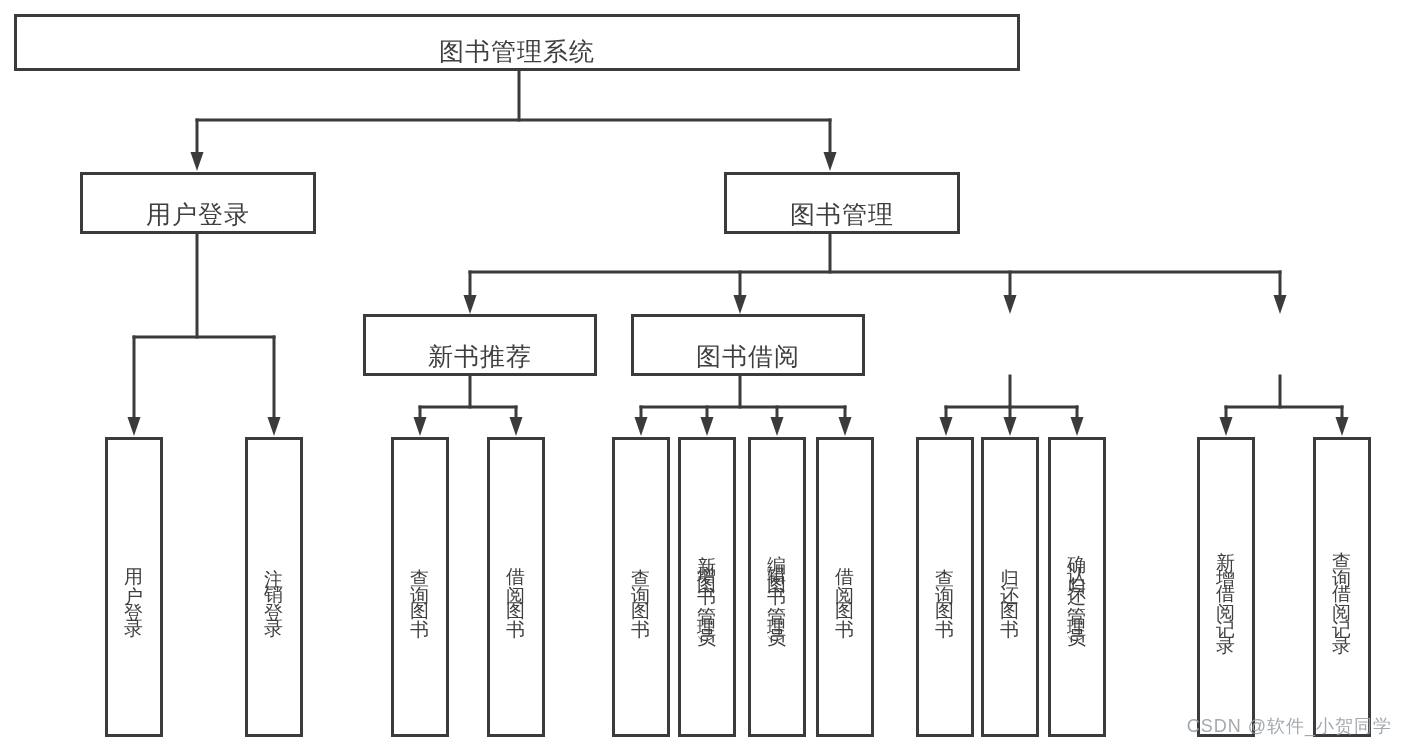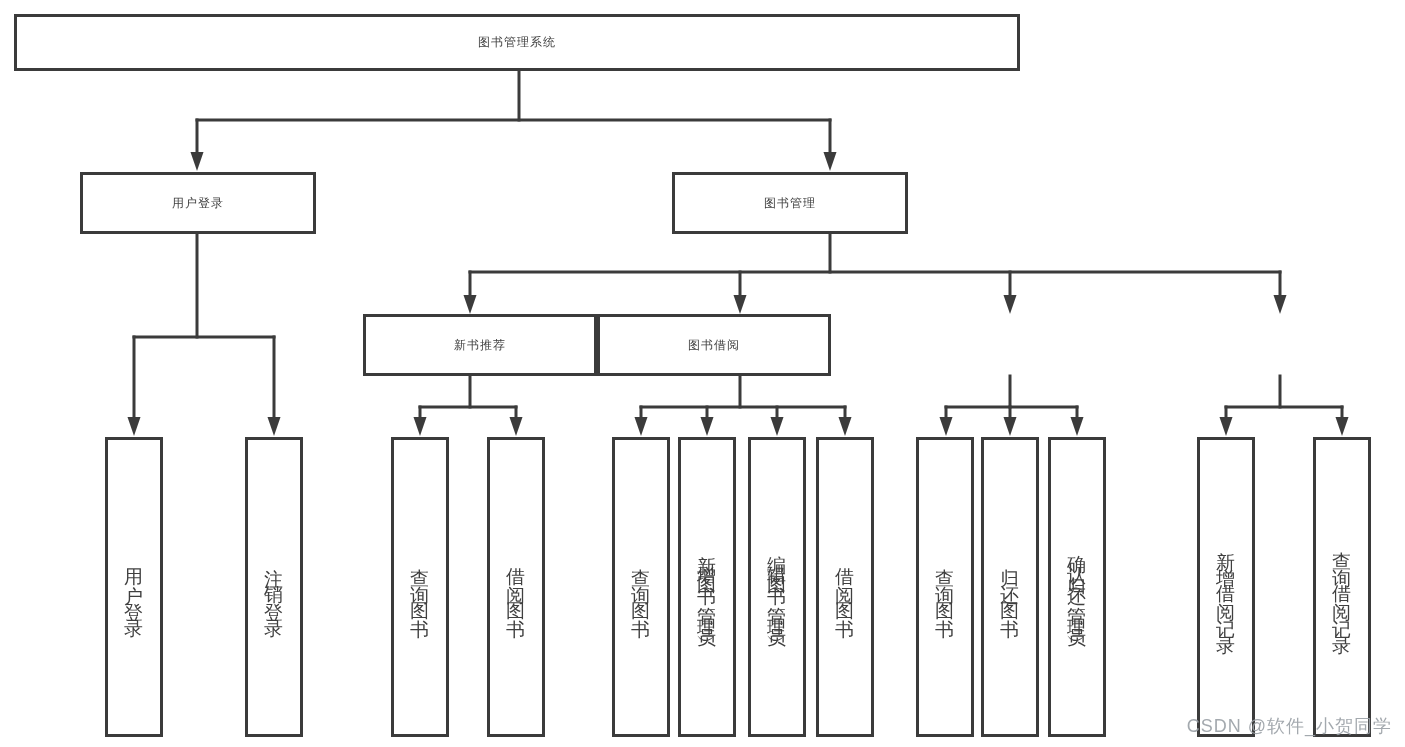--- a/index.html
+++ b/index.html
@@ -26,23 +26,24 @@
   .node {
     position: absolute;
     box-sizing: border-box;
     background: #ffffff;
     border: 3px solid var(--line, #3b3b3b);
     display: flex;
     align-items: center;
     justify-content: center;
   }
   .hnode {
-    font-size: 12px;
+    font-size: 25px;
     letter-spacing: 1px;
     white-space: nowrap;
+    align-items: flex-end;
   }
   .root {
     left: 14px; top: 14px; width: 1006px; height: 57px;
   }
   .lvl2 { top: 172px; width: 236px; height: 62px; }
   .lvl3 { top: 314px; width: 234px; height: 62px; }
   .leaf {
     top: 437px; width: 58px; height: 300px;
   }
   .leaf span {
@@ -128,28 +129,28 @@
       <polygon points="1335.5,417 1348.5,417 1342,436" fill="#3b3b3b"></polygon>
     </svg>
 
   <div class="node hnode root">
     <span>图书管理系统</span>
   </div>
 
   <div class="node hnode lvl2" style="left:80px;">
     <span>用户登录</span>
   </div>
-  <div class="node hnode lvl2" style="left:672px;">
+  <div class="node hnode lvl2" style="left:724px;">
     <span>图书管理</span>
   </div>
 
   <div class="node hnode lvl3" style="left:363px;">
     <span>新书推荐</span>
   </div>
-  <div class="node hnode lvl3" style="left:597px;">
+  <div class="node hnode lvl3" style="left:631px;">
     <span>图书借阅</span>
   </div>
 
   <div class="node leaf" style="left:105px;">
     <span>用户登录</span>
   </div>
   <div class="node leaf" style="left:245px;">
     <span>注销登录</span>
   </div>
 

